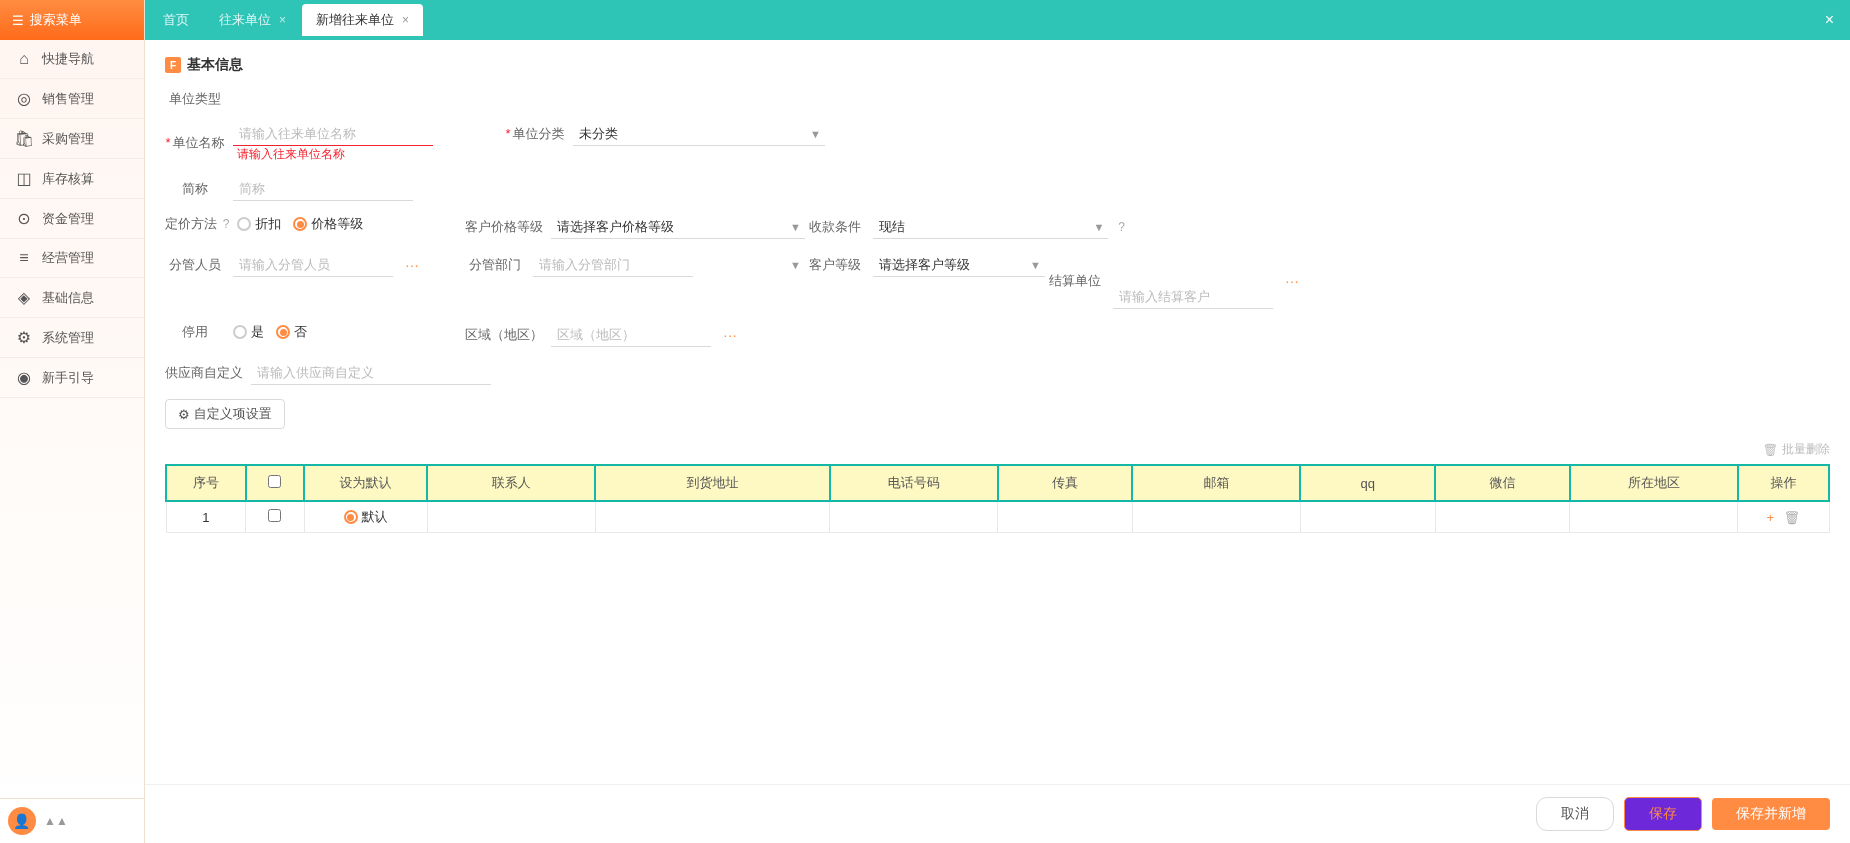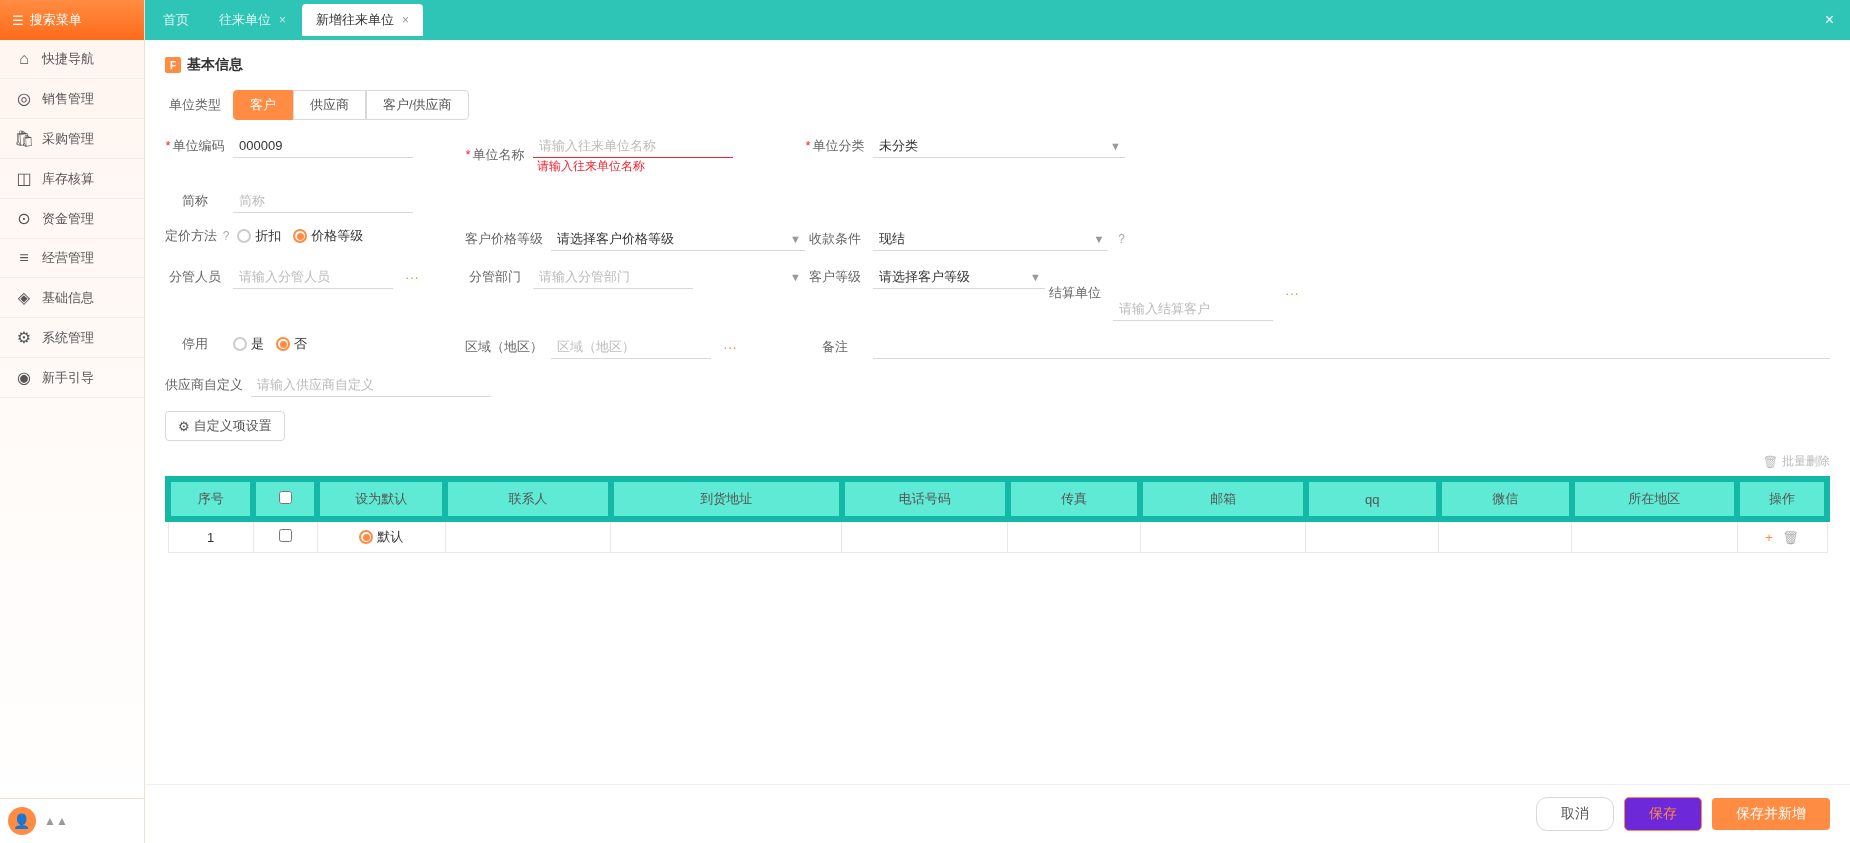--- a/index.html
+++ b/index.html
@@ -287,22 +287,22 @@
       margin-bottom: 12px;
     }
 
     
     .data-table {
       width: 100%;
       border-collapse: collapse;
       font-size: 13px;
     }
     .data-table th {
-      background: #5eead4;
-      border: 6px solid #14b8a6;
+      background: #fef9c3;
+      border: 2px solid #14b8a6;
       padding: 8px 10px;
       text-align: center;
       color: #555;
       font-weight: normal;
     }
     .data-table td {
       border: 1px solid #e8e8e8;
       padding: 6px 10px;
       text-align: center;
       color: #333;
@@ -440,36 +440,25 @@
   <div class="content">
 
     <div class="section-title">
       <div class="section-title-icon">F</div>
       <span>基本信息</span>
     </div>
 
     <div class="form-row">
       <div class="form-field">
         <span class="form-label">单位类型</span>
-        <div class="type-btn-group">
-          <button class="type-btn active">客户</button>
-          <button class="type-btn">供应商</button>
-          <button class="type-btn">客户/供应商</button>
-        </div>
       </div>
     </div>
 
     <div class="form-row">
 
-      <div class="form-field" style="max-width:300px;">
-        <span class="form-label">
-          <span class="required-star">*</span><span>单位编码</span>
-        </span>
-        <input class="form-input" type="text" style="max-width: 180px;" value="000009">
-      </div>
 
       <div class="form-field" style="max-width:340px;">
         <span class="form-label">
           <span class="required-star">*</span><span>单位名称</span>
         </span>
         <div class="field-input-wrapper">
           <input class="form-input error-border" type="text" style="max-width: 200px;" placeholder="请输入往来单位名称">
           <span class="error-msg">请输入往来单位名称</span>
         </div>
       </div>
@@ -588,24 +577,20 @@
           </label>
         </div>
       </div>
 
       <div class="form-field" style="max-width:340px;">
         <span class="form-label">区域（地区）</span>
         <input class="form-input" type="text" style="max-width: 160px;" placeholder="区域（地区）">
         <span class="ellipsis-btn">···</span>
       </div>
 
-      <div class="form-field" style="flex:2;">
-        <span class="form-label">备注</span>
-        <input class="form-input" type="text" style="flex: 1 1 0%;">
-      </div>
     </div>
 
     <div class="form-row">
       <div class="form-field" style="max-width:400px;">
         <span class="form-label">供应商自定义</span>
         <input class="form-input" type="text" style="max-width: 240px;" placeholder="请输入供应商自定义">
       </div>
     </div>
 
     <button class="custom-btn">

